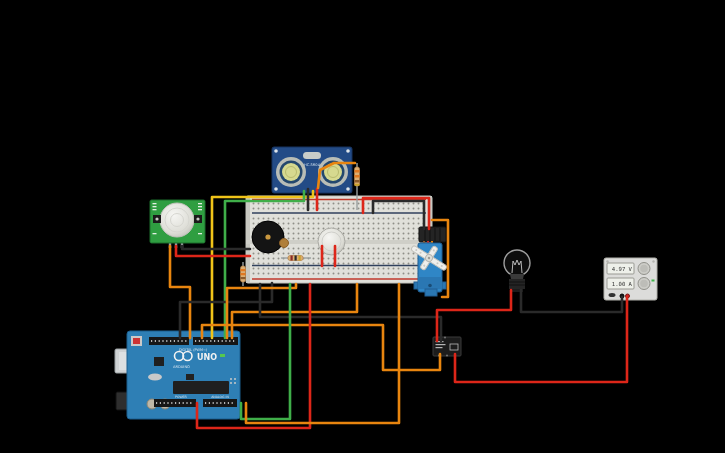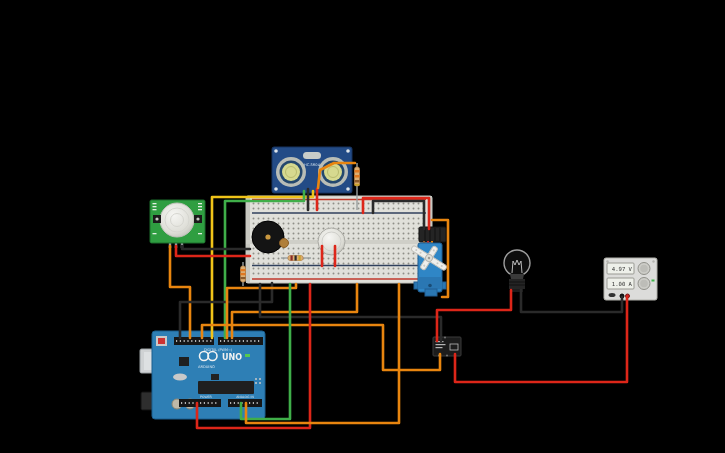--- a/index.html
+++ b/index.html
@@ -180,21 +180,21 @@
       <circle cx="40" cy="10.5" r="3.8" fill="#bdbdb8"></circle>
       <circle cx="40" cy="25.5" r="6" fill="#cdcdc8" stroke="#90908a"></circle>
       <circle cx="40" cy="25.5" r="3.8" fill="#bdbdb8"></circle>
       <rect x="47.5" y="21.5" width="3" height="2" fill="#3fb54a"></rect>
       <ellipse cx="8" cy="37" rx="3.5" ry="2" fill="#333"></ellipse>
       <circle cx="18" cy="38" r="2" fill="#151515" stroke="#000"></circle>
       <circle cx="23.5" cy="38" r="2" fill="#cc2525" stroke="#7a1515"></circle>
     </svg>
   </div>
 
-  <div class="comp" style="left:140px;top:331px">
+  <div class="comp" style="left:115px;top:331px">
     <svg width="127" height="90" viewBox="0 0 127 90">
       <rect x="0" y="18" width="30" height="24" rx="1.5" fill="#cfd2d4" stroke="#9aa0a3"></rect>
       <rect x="4" y="21" width="22" height="18" fill="#dde0e2"></rect>
       <rect x="1" y="61" width="26" height="18" rx="1.5" fill="#2e2e2e" stroke="#111"></rect>
       <rect x="12" y="0" width="113" height="88" rx="3" fill="#2e7fb5" stroke="#1b5e8e"></rect>
       <rect x="16" y="5" width="11" height="10" fill="#c9c9c9"></rect>
       <rect x="18" y="7" width="7" height="6" fill="#cc3333"></rect>
       <rect x="34" y="6" width="40" height="8" fill="#161616"></rect>
       <rect x="78" y="6" width="45" height="8" fill="#161616"></rect>
       <line x1="36" y1="10" x2="72" y2="10" stroke="#e8e8e8" stroke-width="1.4" stroke-dasharray="1.2,2.6"></line>

